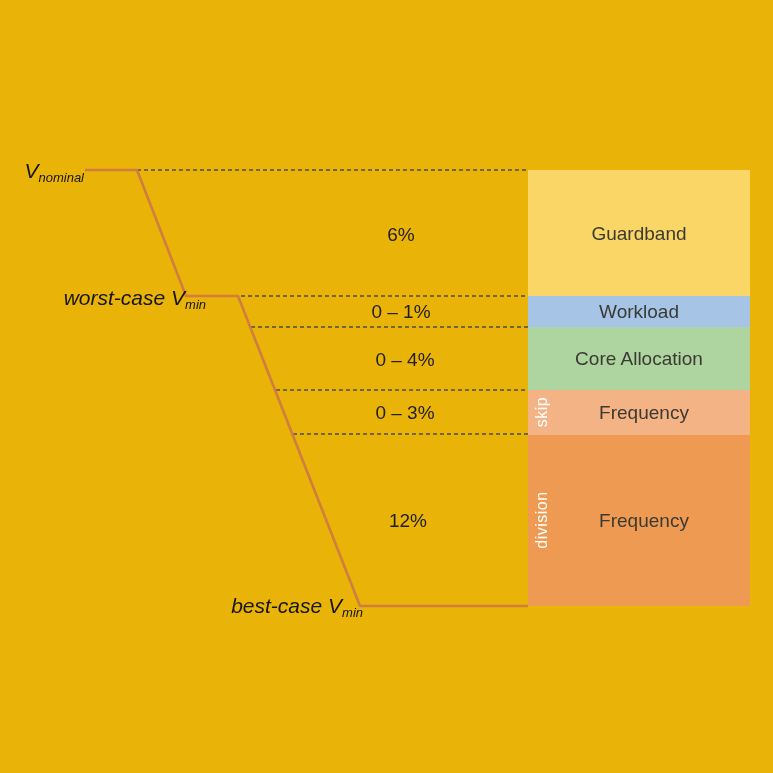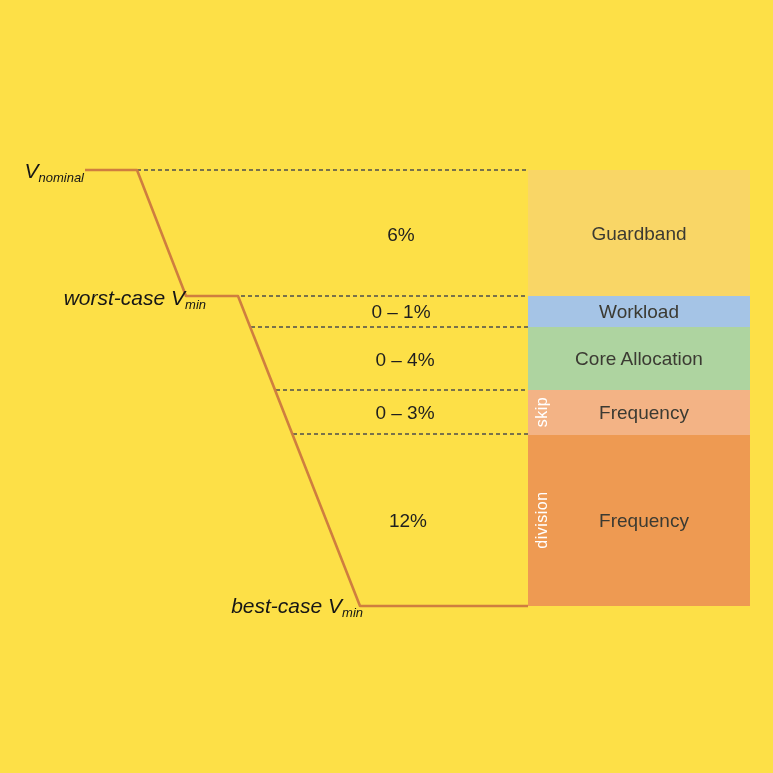--- a/index.html
+++ b/index.html
@@ -5,21 +5,21 @@
   html, body {
     margin: 0;
     padding: 0;
     background: #ffffff;
     font-family: "Liberation Sans", sans-serif;
   }
   .canvas {
     position: relative;
     width: 773px;
     height: 773px;
-    background: #fde047;
+    background: #eab308;
     overflow: hidden;
   }
   svg text {
     font-family: "Liberation Sans", sans-serif;
   }
   .axis-label {
     font-style: italic;
     font-size: 21px;
     fill: #161616;
   }

